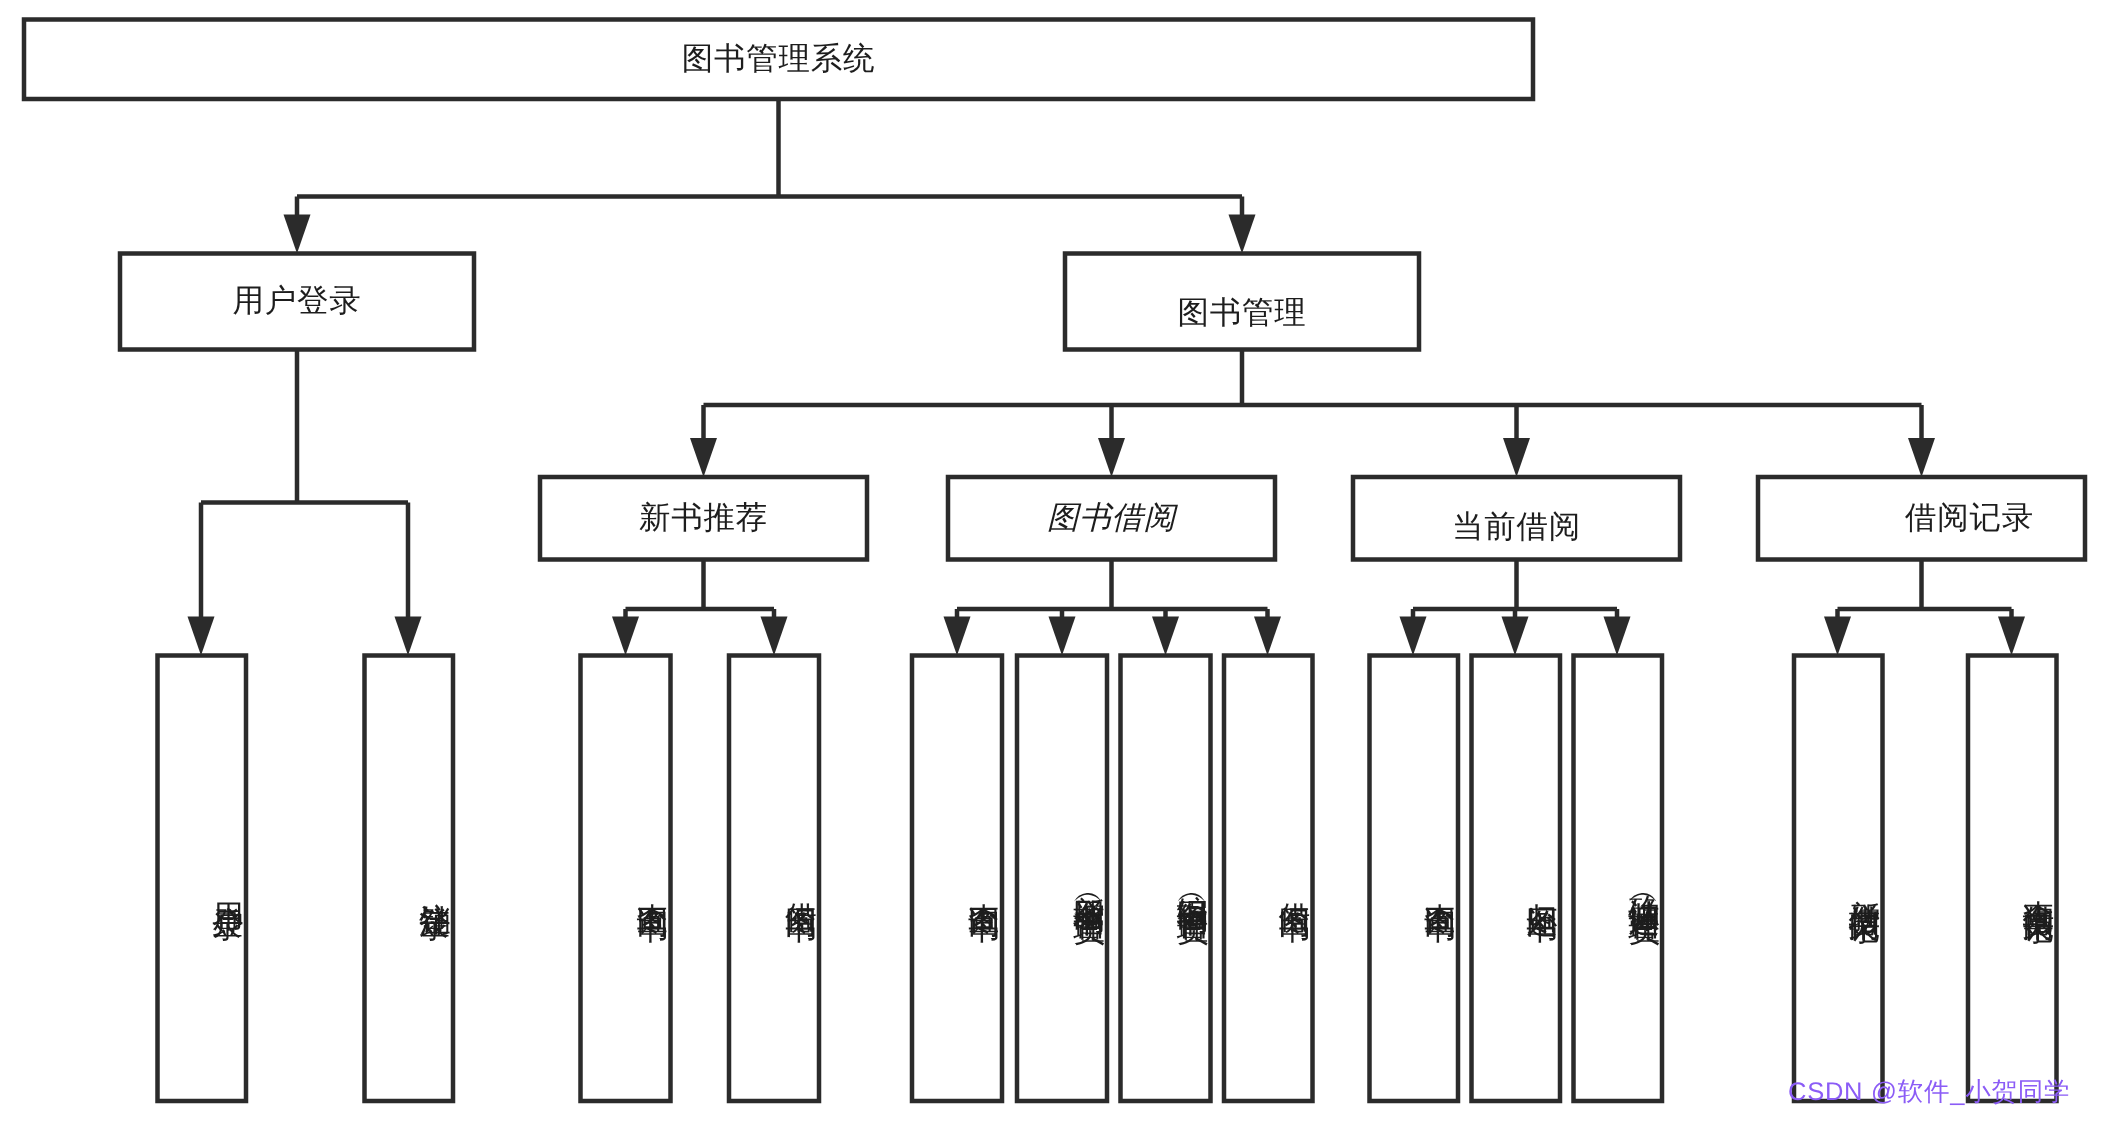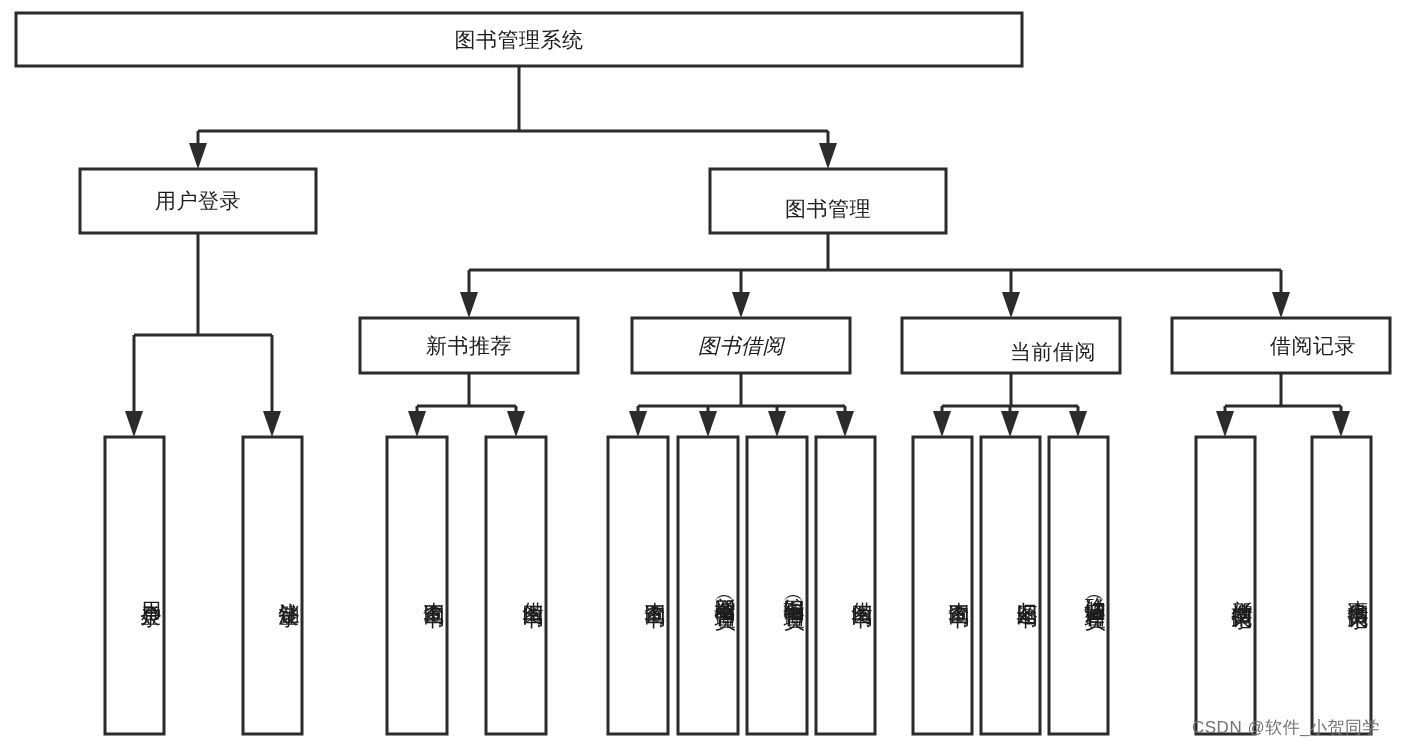--- a/index.html
+++ b/index.html
@@ -66,21 +66,21 @@
     letter-spacing: 2px;
     align-items: flex-start;
     justify-content: center;
     padding-top: 6px;
   }
   #watermark {
     position: absolute;
     left: 1192px;
     top: 716px;
     font-size: 17px;
-    color: #737373;
+    color: #8b5cf6;
     font-family: "Liberation Sans", "DejaVu Sans", sans-serif;
     white-space: nowrap;
     letter-spacing: 0.5px;
   }
 </style>
 </head>
 <body>
 
 <div id="diagram-root">
 
@@ -162,21 +162,21 @@
         <rect x="1312" y="437" width="59" height="297" class="box-rect"></rect>
       </g>
   </svg>
 
   <div id="label-layer">
       <div class="node-label horiz" style="left: 16px; top: 13px; width: 1006px; height: 53px; text-align: center;">图书管理系统</div>
       <div class="node-label horiz" style="left: 80px; top: 169px; width: 236px; height: 64px;">用户登录</div>
       <div class="node-label horiz" style="left: 710px; top: 169px; width: 236px; height: 80px;">图书管理</div>
       <div class="node-label horiz" style="left: 360px; top: 318px; width: 218px; height: 55px;">新书推荐</div>
       <div class="node-label horiz" style="left: 632px; top: 318px; width: 218px; height: 55px; font-style: italic;">图书借阅</div>
-      <div class="node-label horiz" style="left: 944px; top: 318px; width: 218px; height: 67px;">当前借阅</div>
+      <div class="node-label horiz" style="left: 902px; top: 318px; width: 218px; height: 67px;">当前借阅</div>
       <div class="node-label horiz" style="left: 1172px; top: 318px; width: 218px; height: 55px; margin-left: 32px;">借阅记录</div>
       <div class="node-label vert" style="left: 105px; top: 437px; width: 59px; height: 297px;">用户登录</div>
       <div class="node-label vert" style="left: 243px; top: 437px; width: 59px; height: 297px;">注销登录</div>
       <div class="node-label vert" style="left: 387px; top: 437px; width: 60px; height: 297px;">查询图书</div>
       <div class="node-label vert" style="left: 486px; top: 437px; width: 60px; height: 297px;">借阅图书</div>
       <div class="node-label vert" style="left: 608px; top: 437px; width: 60px; height: 297px;">查询图书</div>
       <div class="node-label vert" style="left: 678px; top: 437px; width: 60px; height: 297px;">新增图书（管理员）</div>
       <div class="node-label vert" style="left: 747px; top: 437px; width: 60px; height: 297px;">编辑图书（管理员）</div>
       <div class="node-label vert" style="left: 816px; top: 437px; width: 59px; height: 297px;">借阅图书</div>
       <div class="node-label vert" style="left: 913px; top: 437px; width: 59px; height: 297px;">查询图书</div>

